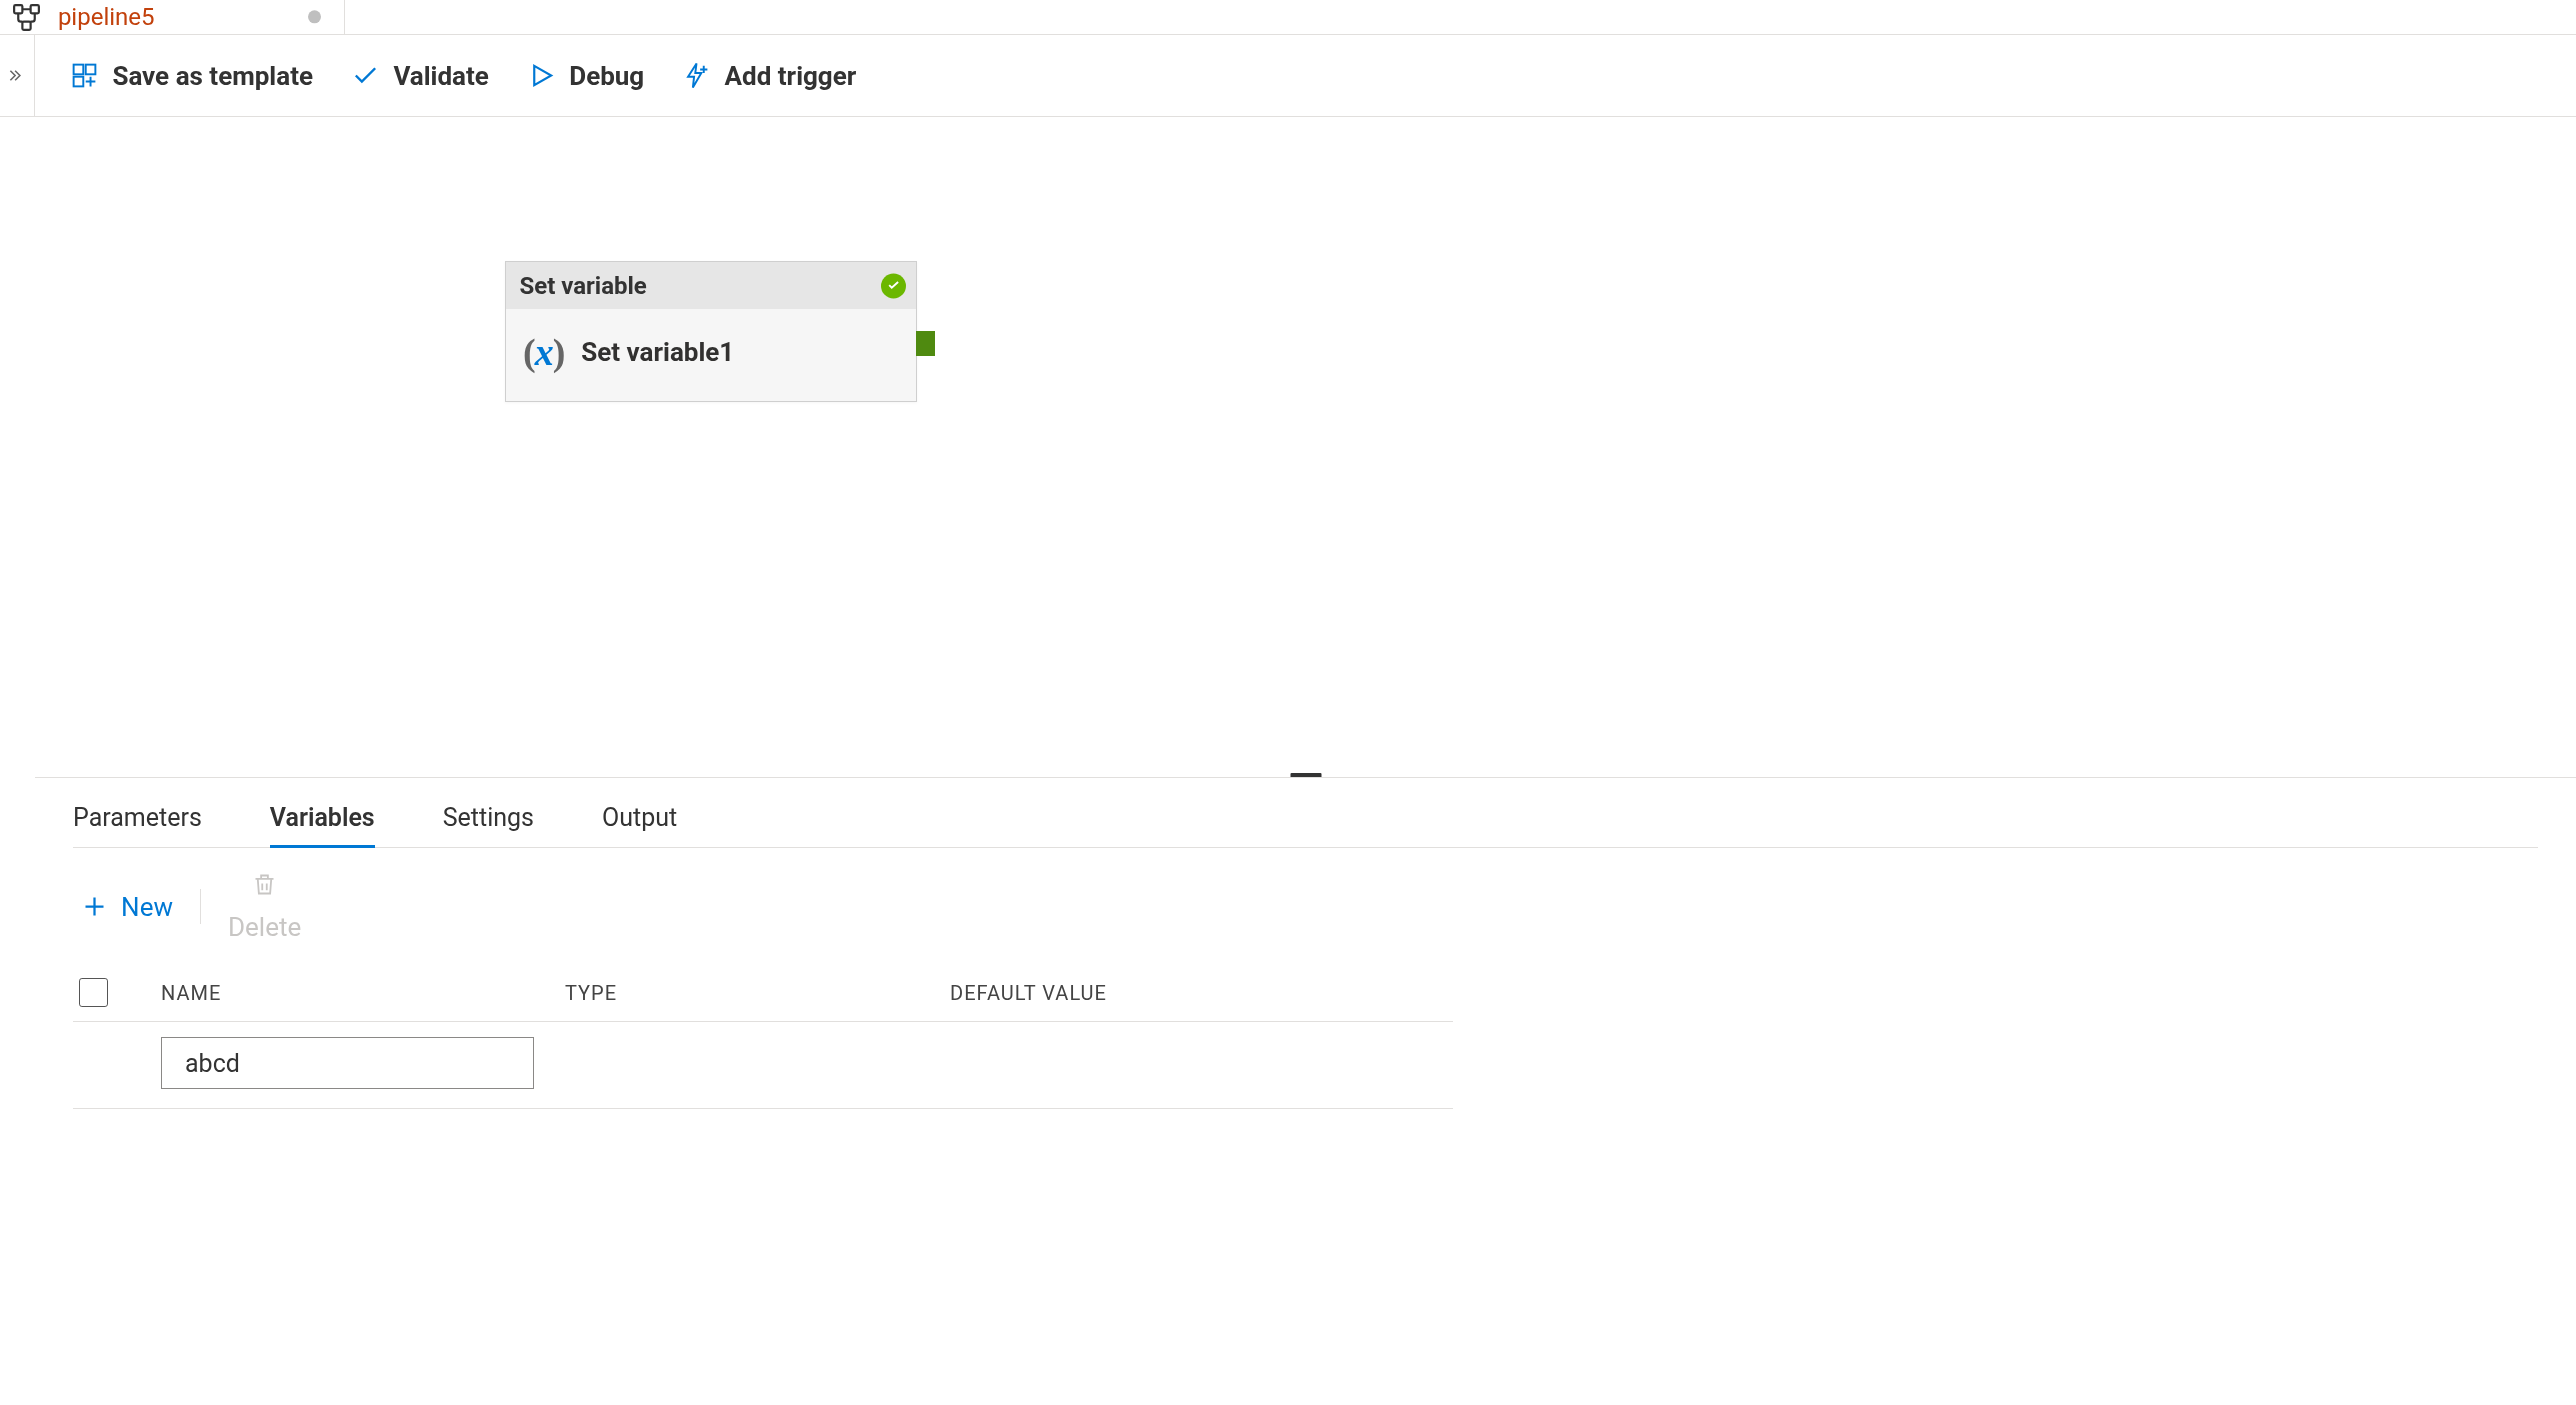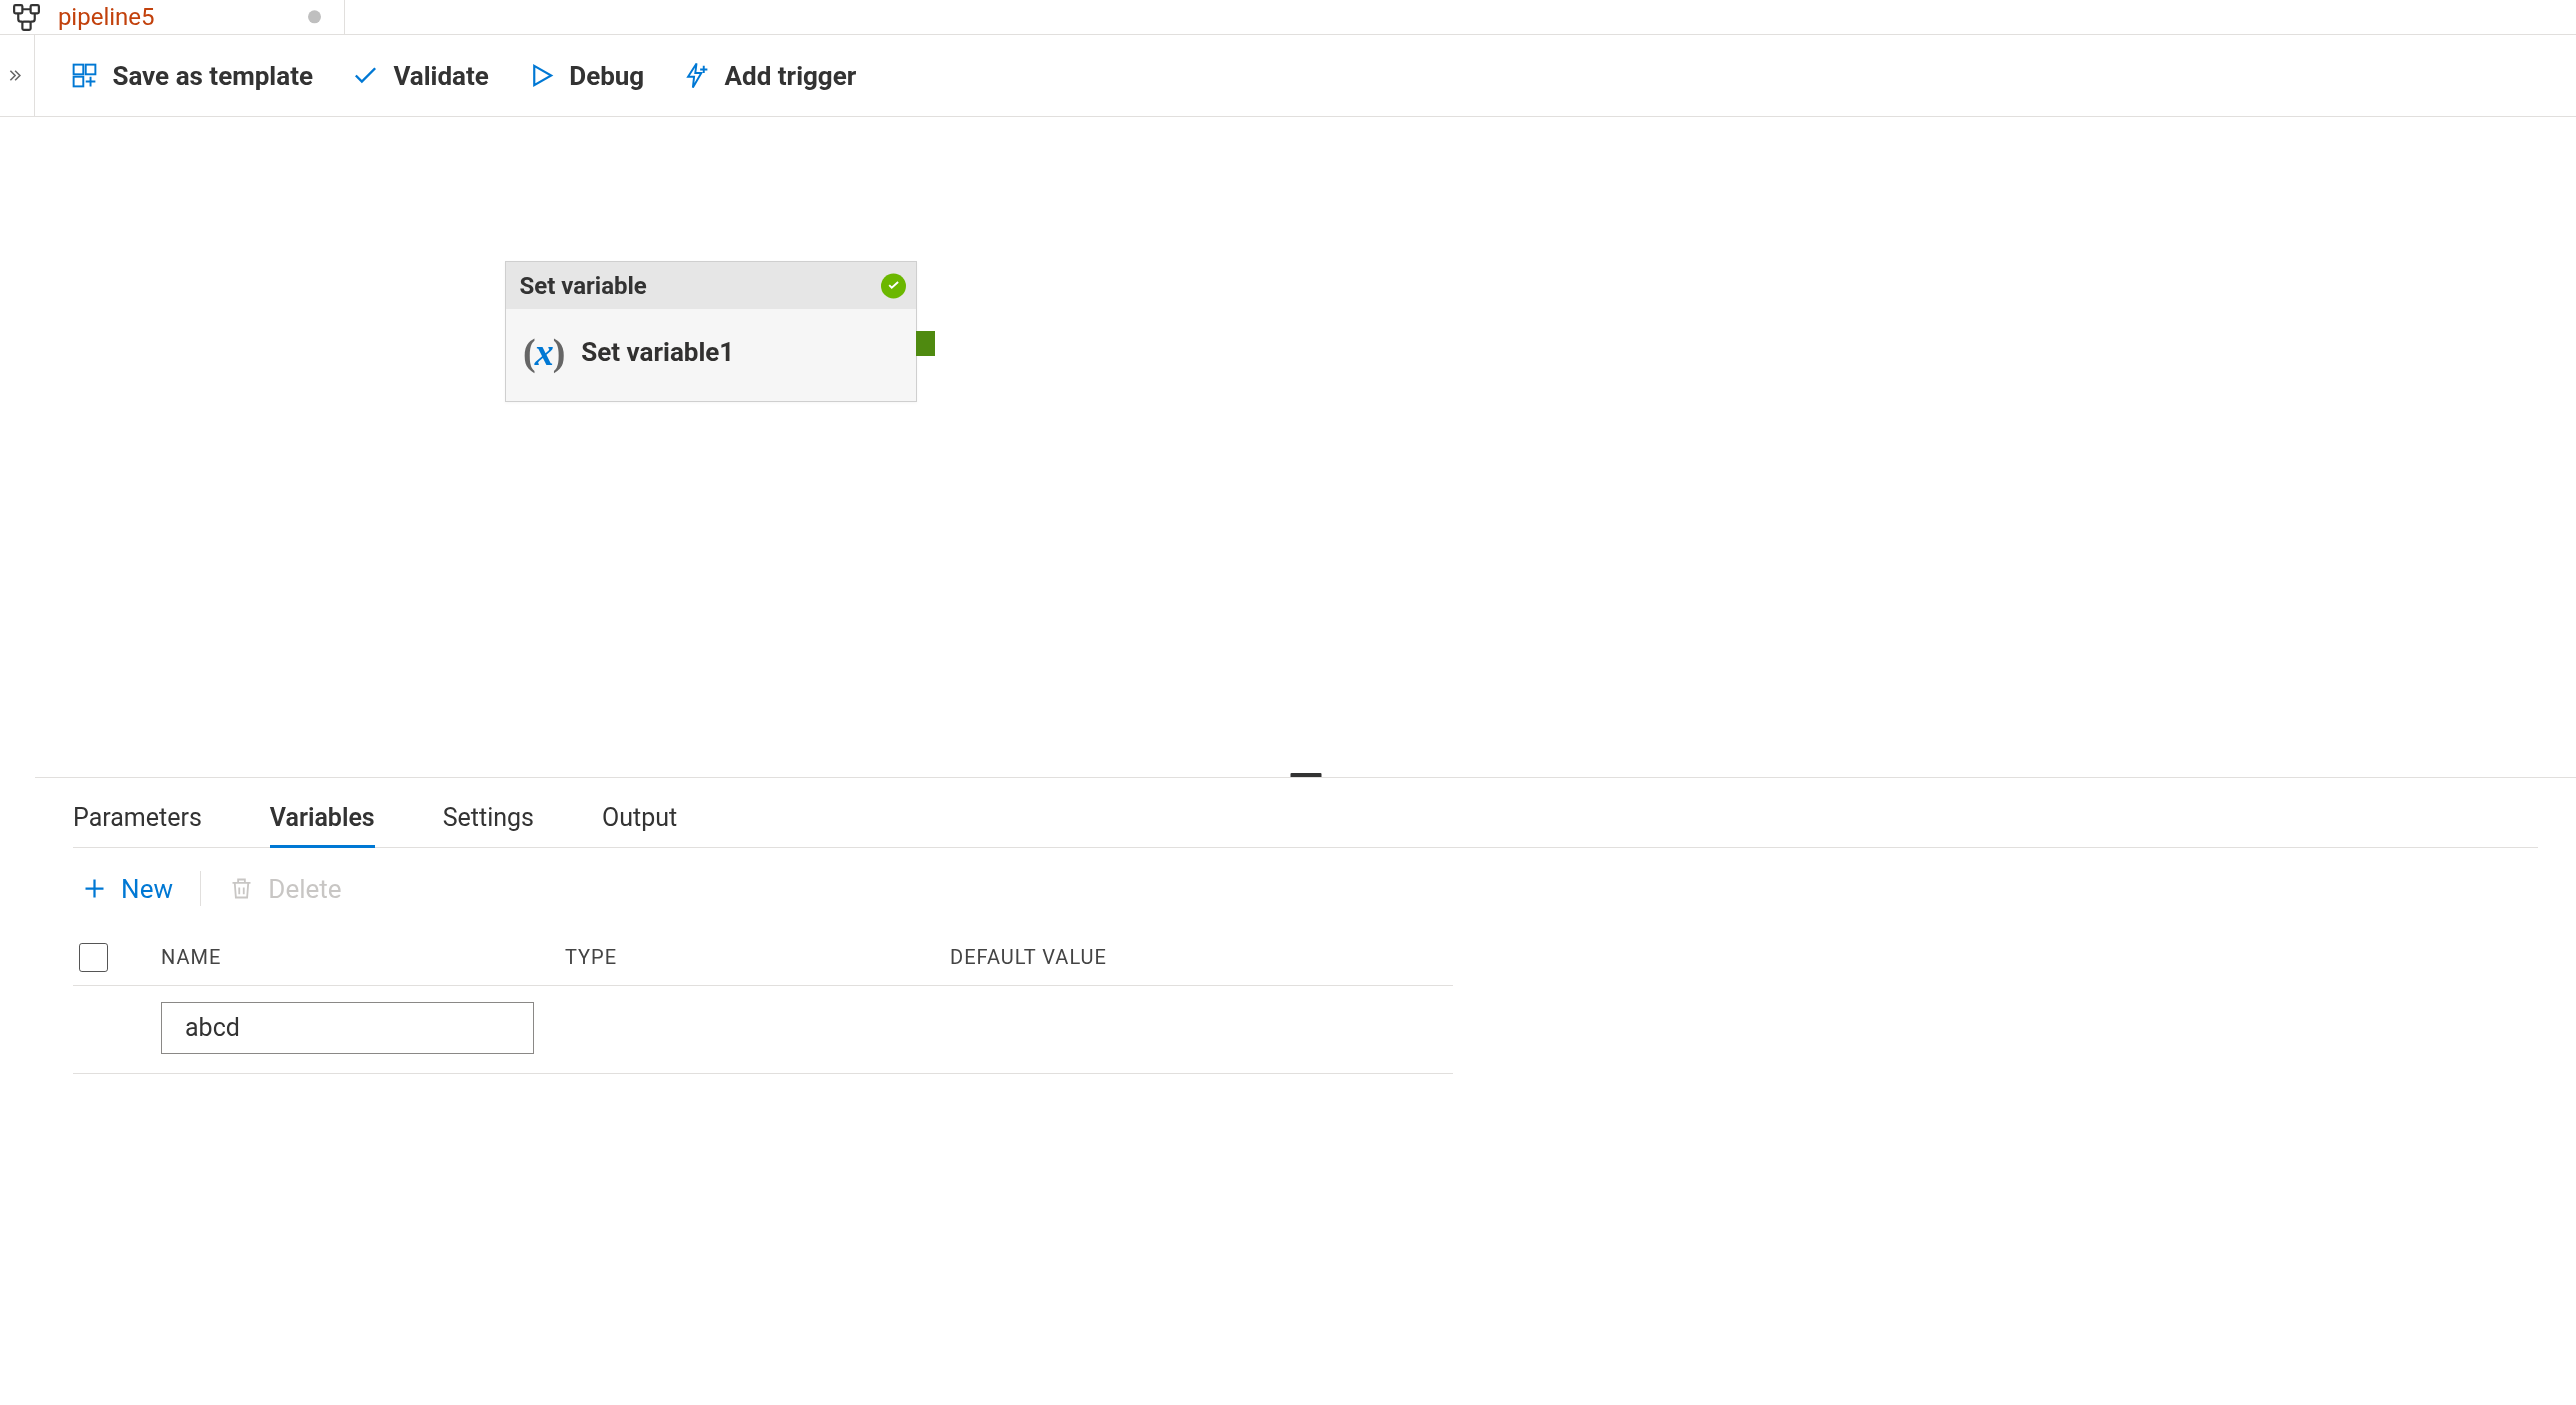--- a/index.html
+++ b/index.html
@@ -184,21 +184,21 @@
     padding:23px 0 27px 7.7px;
     font-size:26px;
   }
   .props-actions .new-btn{
     display:flex;align-items:center;gap:13.4px;
     color:var(--accent);cursor:pointer;
   }
   .props-actions .vsep{width:1px;height:35px;background:var(--border);}
   .props-actions .delete-btn{
     display:flex;align-items:center;gap:13.4px;
-    color:var(--fg-disabled);cursor:default;
+    color:var(--fg-disabled);cursor:default;flex-direction:column;
   }
   .props-actions svg{width:27px;height:27px;}
 
   
   .var-table{
     width:1380px;
   }
   .var-table .thead,
   .var-table .trow{
     display:grid;

